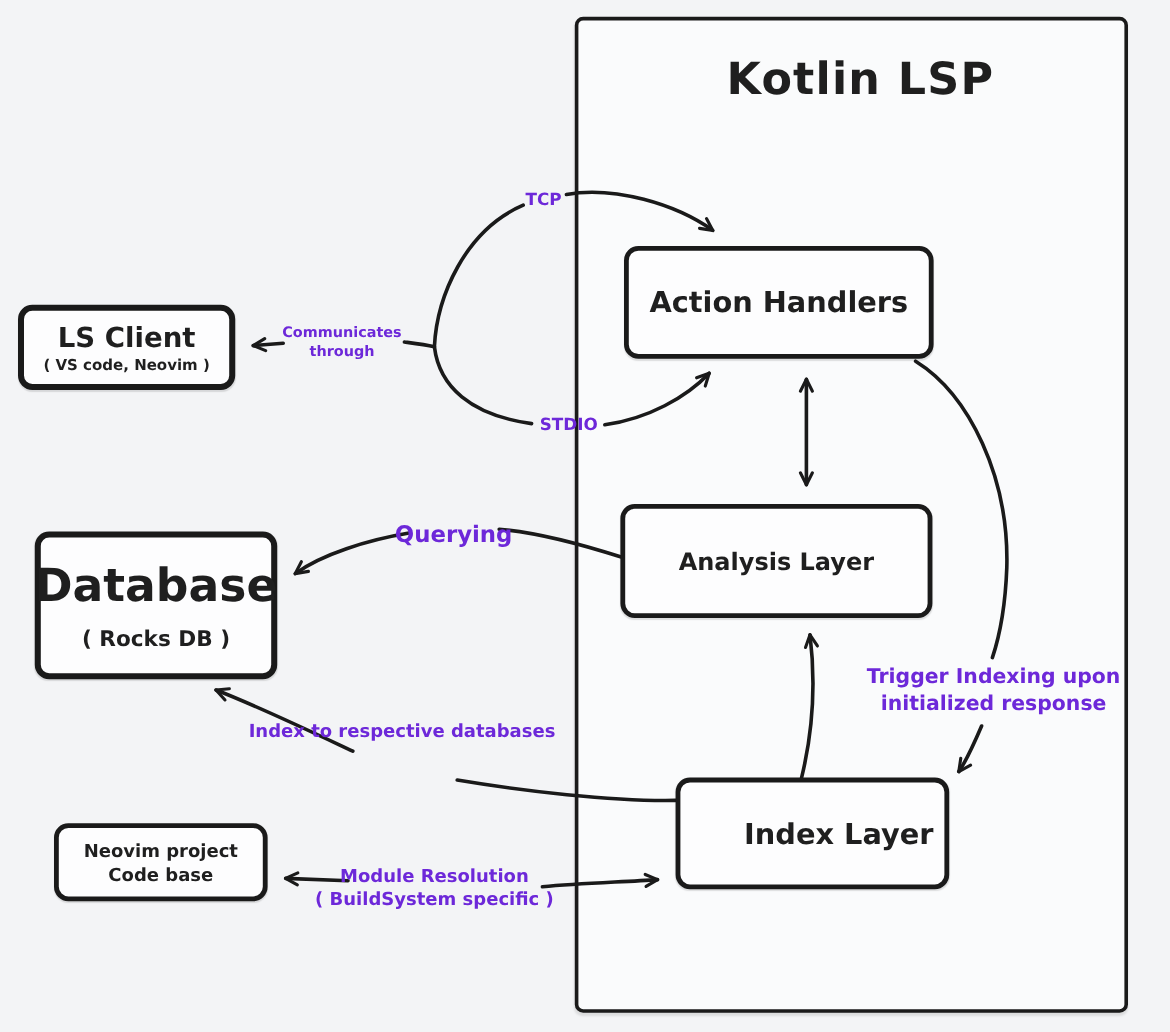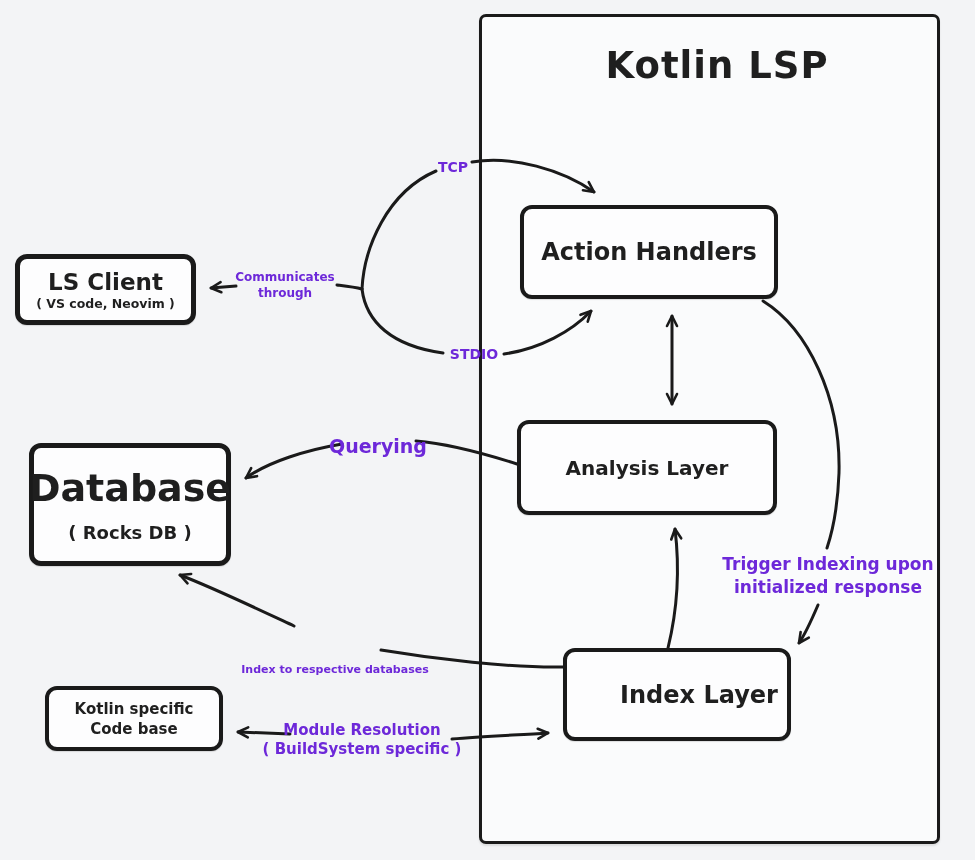--- a/index.html
+++ b/index.html
@@ -94,21 +94,21 @@
     font-weight: 700;
     color: #6d28d9;
     text-align: center;
     white-space: nowrap;
   }
   #lbl-communicates { left: 285px; top: 269px; font-size: 12px; line-height: 16px; }
   #lbl-tcp          { left: 453px; top: 159px; font-size: 14px; }
   #lbl-stdio        { left: 474px; top: 346px; font-size: 14px; }
   #lbl-querying     { left: 378px; top: 435px; font-size: 19px; }
   #lbl-trigger      { left: 828px; top: 553px; font-size: 17px; line-height: 23px; }
-  #lbl-index-db     { left: 335px; top: 663px; font-size: 11px; }
+  #lbl-index-db     { left: 335px; top: 600px; font-size: 15px; }
   #lbl-module       { left: 362px; top: 721px; font-size: 15px; line-height: 19px; }
 </style>
 </head>
 <body>
 
 <div id="stage">
 
   <div class="lsp-container"></div>
   <div class="container-title">Kotlin LSP</div>
 
@@ -161,21 +161,21 @@
     <div class="label">LS Client</div>
     <div class="sublabel">( VS code, Neovim )</div>
   </div>
 
   <div class="node" id="node-database">
     <div class="label">Database</div>
     <div class="sublabel">( Rocks DB )</div>
   </div>
 
   <div class="node" id="node-kotlin-project">
-    <div class="label">Kotlin specific</div>
+    <div class="label">Neovim project</div>
     <div class="label">Code base</div>
   </div>
 
   <div class="edge-label" id="lbl-communicates">
     <div>Communicates</div>
     <div>through</div>
   </div>
 
   <div class="edge-label" id="lbl-tcp">TCP</div>
 

